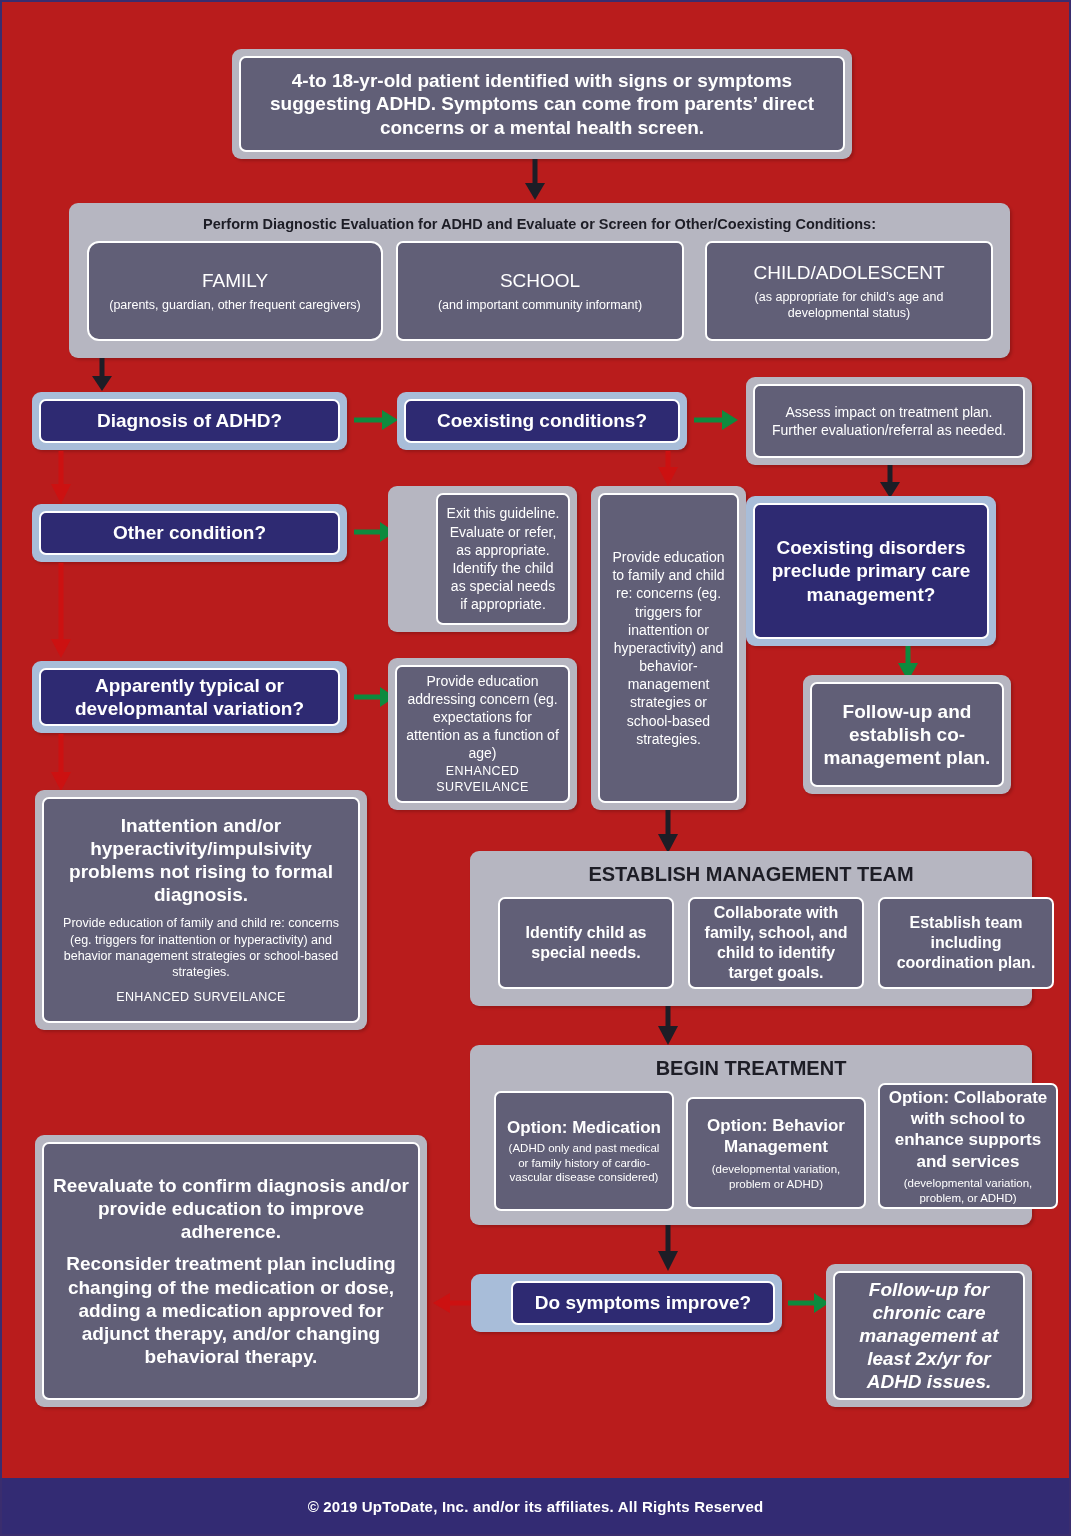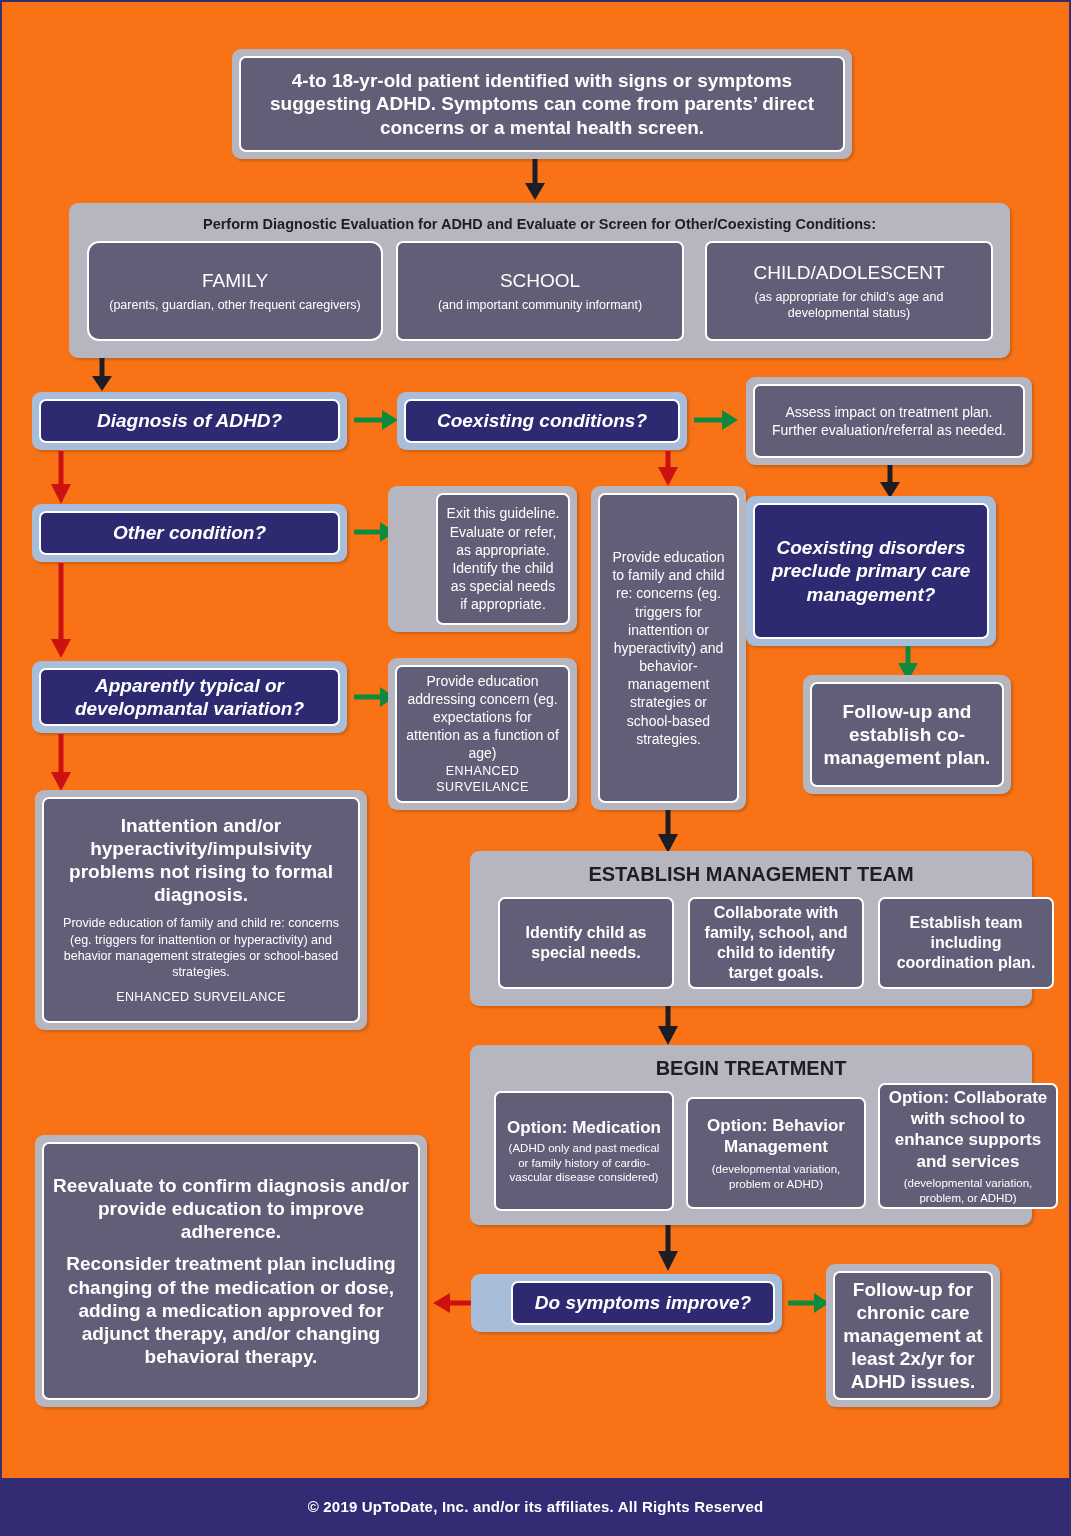--- a/index.html
+++ b/index.html
@@ -4,21 +4,21 @@
 <style>
   * { box-sizing: border-box; margin:0; padding:0; }
   html, body {
     width:1071px; height:1536px;
     background:#ffffff;
     font-family:"Liberation Sans", sans-serif;
   }
   #page {
     position:relative;
     width:1071px; height:1536px;
-    background:#f97316;
+    background:#b91c1c;
     border:2px solid #3a2d6e;
     overflow:hidden;
   }
   
   .node {
     position:absolute;
     border-radius:9px;
     padding:7px;
     display:flex;
   }
@@ -32,21 +32,21 @@
     justify-content:center;
     text-align:center;
     color:#ffffff;
     padding:6px 8px;
   }
   
   .grey { background:#b6b6c1; box-shadow:2px 2px 3px rgba(0,0,0,.18); }
   .grey > .inner { background:#615f77; }
   
   .decision { background:#a8bdd9; box-shadow:2px 2px 3px rgba(0,0,0,.18); }
-  .decision > .inner { background:#2e2a72;font-style:italic; }
+  .decision > .inner { background:#2e2a72; }
   
   .group {
     position:absolute;
     background:#b6b6c1;
     border-radius:9px;
     box-shadow:2px 2px 3px rgba(0,0,0,.18);
   }
   .group-title {
     position:absolute; left:0; right:0;
     text-align:center;
@@ -325,21 +325,21 @@
     <div class="inner t-big">Do symptoms improve?</div>
   </div>
 
   <div class="arrow" style="left:786px; top:1287px;">
     <svg width="42" height="28" viewBox="0 0 42 28">
       <path d="M0 14 L28 14" stroke="#0d8a3e" stroke-width="5" fill="none"></path>
       <path d="M26 4 L26 24 L41 14 Z" fill="#0d8a3e"></path>
     </svg>
   </div>
 
-  <div class="node grey" style="left:824px; top:1262px; width:174px; height:143px;">
+  <div class="node grey" style="left:824px; top:1262px; width:206px; height:143px;font-style:italic;">
     <div class="inner t-big">Follow-up for chronic care management at least 2x/yr for ADHD issues.</div>
   </div>
 
   <div id="footer">
     <span>© 2019 UpToDate, Inc. and/or its affiliates. All Rights Reserved</span>
   </div>
 
 </div>
 
 </body></html>

